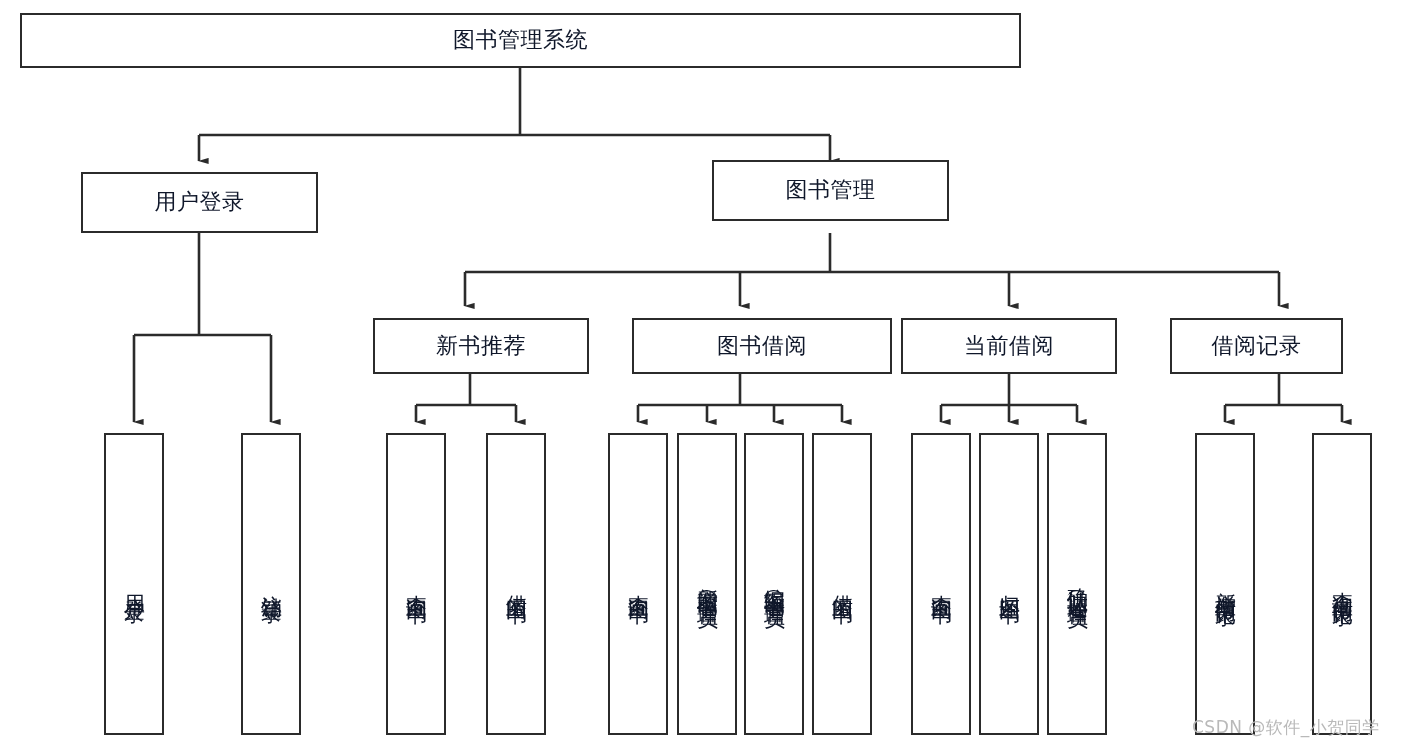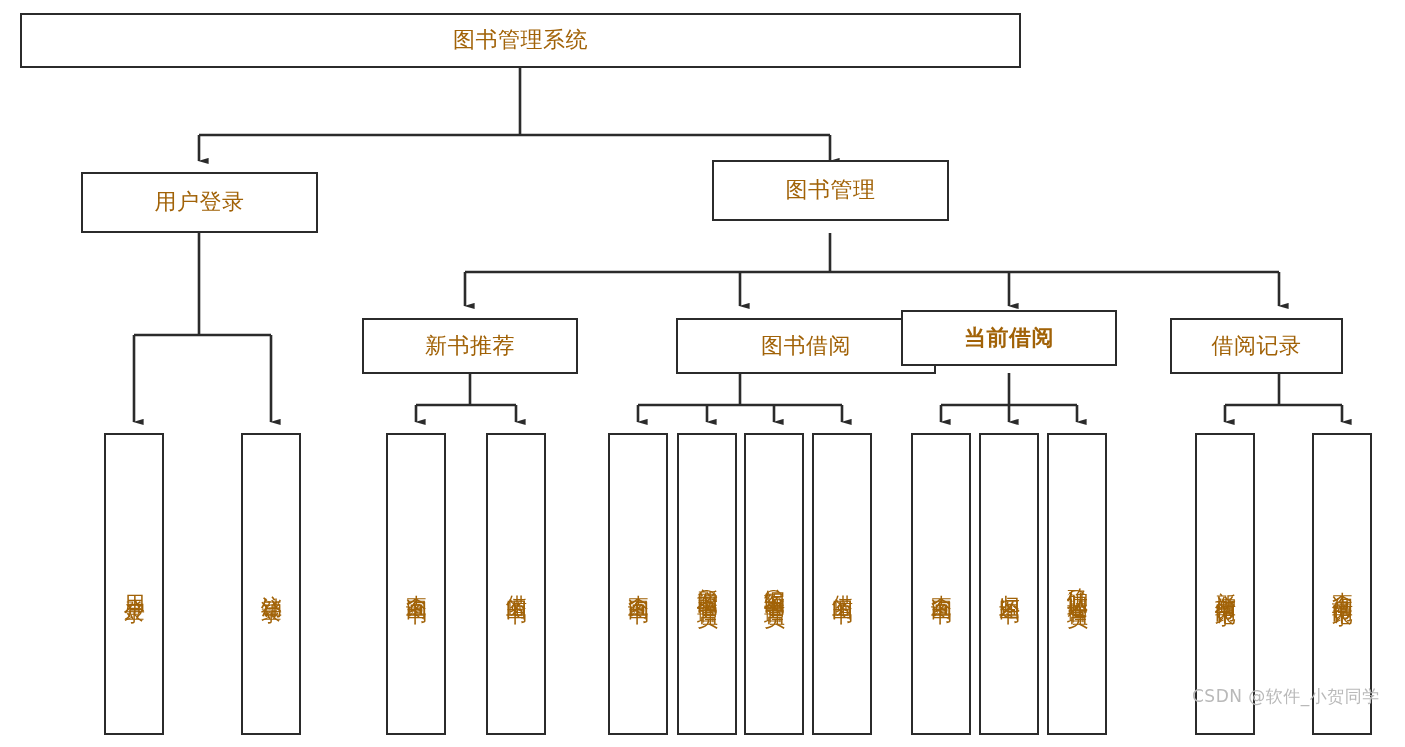--- a/index.html
+++ b/index.html
@@ -32,21 +32,21 @@
     background: #ffffff;
     display: flex;
     align-items: center;
     justify-content: center;
     color: #2f2f2f;
   }
   .node .label {
     display: block;
     text-align: center;
     line-height: 1.12;
-    color: #a16207;
+    color: #0f172a;
   }
   .node.horiz .label {
     font-size: 22px;
     letter-spacing: 0.5px;
   }
   .node.root .label {
     font-size: 22px;
     letter-spacing: 0.5px;
   }
   .node.vert {
@@ -129,27 +129,27 @@
     <span class="label">图书管理系统</span>
   </div>
 
   <div class="node horiz" style="left:81px; top:172px; width:237px; height:61px;">
     <span class="label">用户登录</span>
   </div>
   <div class="node horiz" style="left:712px; top:160px; width:237px; height:61px;">
     <span class="label">图书管理</span>
   </div>
 
-  <div class="node horiz" style="left:362px; top:318px; width:216px; height:56px;">
+  <div class="node horiz" style="left:373px; top:318px; width:216px; height:56px;">
     <span class="label">新书推荐</span>
   </div>
-  <div class="node horiz" style="left:632px; top:318px; width:260px; height:56px;margin-left:44px;">
+  <div class="node horiz" style="left:632px; top:318px; width:260px; height:56px;">
     <span class="label">图书借阅</span>
   </div>
-  <div class="node horiz" style="left:901px; top:310px; width:216px; height:56px;font-weight:bold;">
+  <div class="node horiz" style="left:901px; top:318px; width:216px; height:56px;">
     <span class="label">当前借阅</span>
   </div>
   <div class="node horiz" style="left:1170px; top:318px; width:173px; height:56px;">
     <span class="label">借阅记录</span>
   </div>
 
   <div class="node vert" style="left:104px; top:433px; width:60px; height:302px;">
     <span class="label">用户登录</span>
   </div>
   <div class="node vert" style="left:241px; top:433px; width:60px; height:302px;">
@@ -186,15 +186,15 @@
     <span class="label">确认归还（管理员）</span>
   </div>
 
   <div class="node vert" style="left:1195px; top:433px; width:60px; height:302px;">
     <span class="label">新增借阅记录</span>
   </div>
   <div class="node vert" style="left:1312px; top:433px; width:60px; height:302px;">
     <span class="label">查询借阅记录</span>
   </div>
 
-  <div class="watermark" style="left:1192px; top:685px;">CSDN @软件_小贺同学</div>
+  <div class="watermark" style="left:1192px; top:716px;">CSDN @软件_小贺同学</div>
 
 </div>
 
 </body></html>

